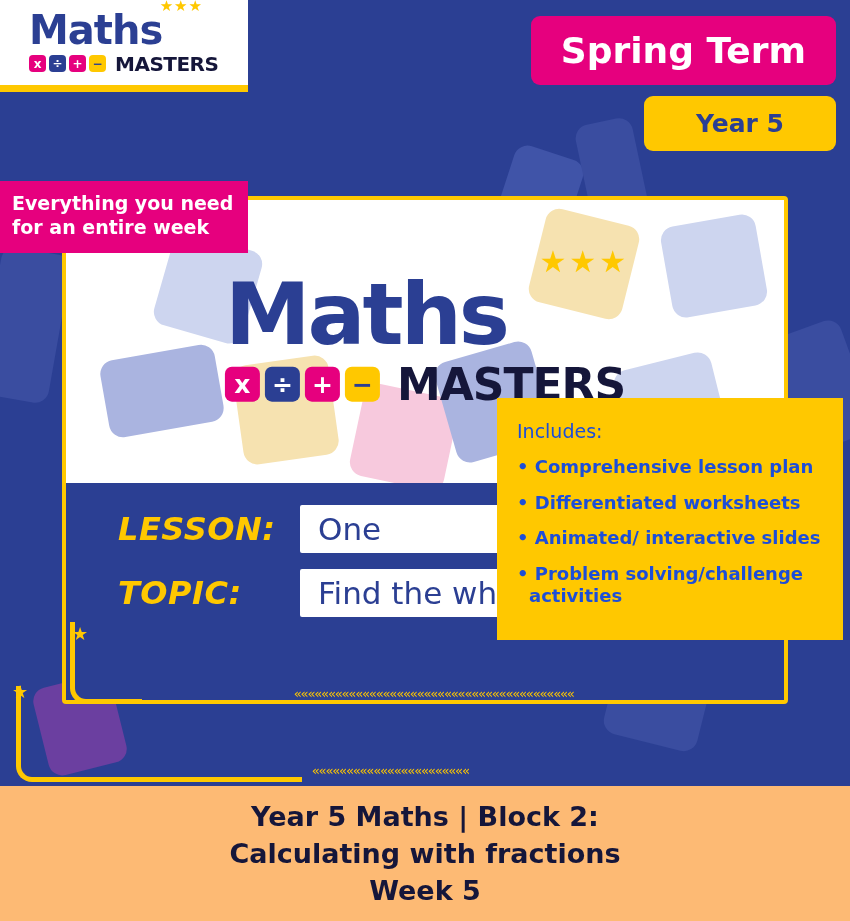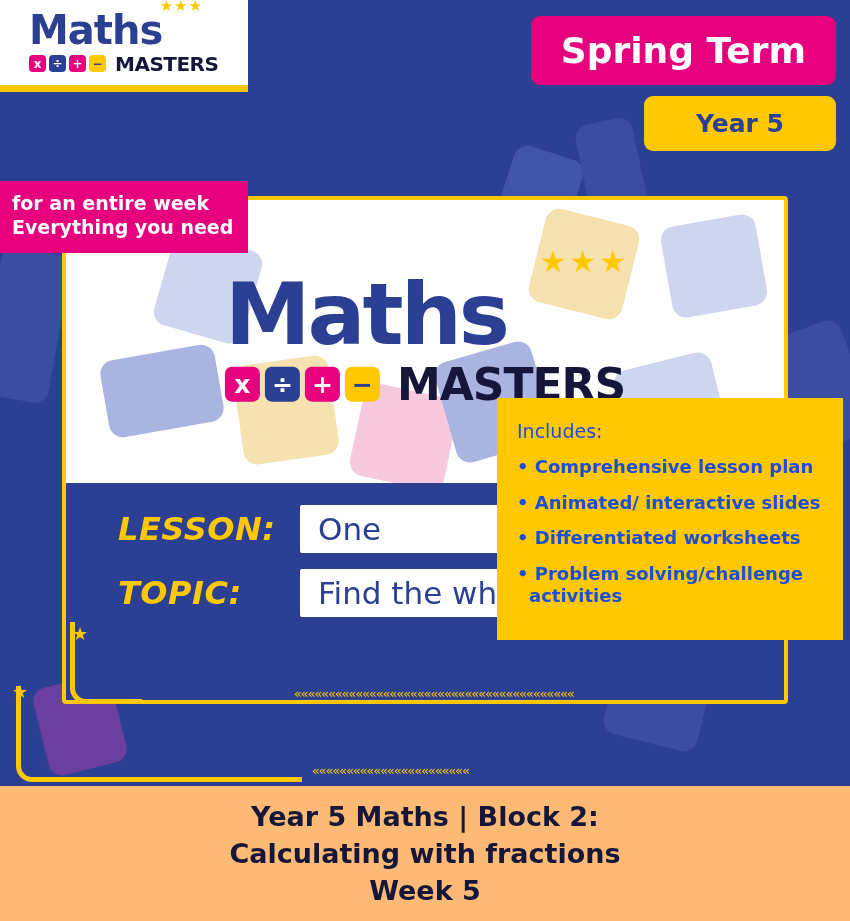--- a/index.html
+++ b/index.html
@@ -326,22 +326,22 @@
         <span class="op m">−</span>
         <span class="logo-masters">MASTERS</span>
       </div>
     </div>
   </div>
 
   <div class="term-badge">Spring Term</div>
   <div class="year-badge">Year 5</div>
 
   <div class="ribbon">
+    <div>Everything you need</div>
     <div>for an entire week</div>
-    <div>Everything you need</div>
   </div>
 
   <div class="slide">
     <div class="slide-top">
       <div class="slide-shapes">
         <div class="sh" style="left:38px;top:152px;width:116px;height:78px;background:#aab4e0;transform:rotate(-10deg);"></div>
         <div class="sh" style="left:96px;top:40px;width:92px;height:96px;background:#cdd5ef;transform:rotate(16deg);"></div>
         <div class="sh" style="left:172px;top:160px;width:96px;height:100px;background:#f6e2b0;transform:rotate(-8deg);"></div>
         <div class="sh" style="left:290px;top:190px;width:96px;height:94px;background:#f7c9dd;transform:rotate(12deg);"></div>
         <div class="sh" style="left:378px;top:150px;width:100px;height:104px;background:#aab4e0;transform:rotate(-16deg);"></div>
@@ -381,22 +381,22 @@
   <div class="bracket2"></div>
   <div class="star-sm" style="left:72px;top:623px;">★</div>
   <div class="star-sm" style="left:12px;top:681px;">★</div>
   <div class="zig" style="left:294px;top:686px;width:470px;">«««««««««««««««««««««««««««««««««««««««««</div>
   <div class="zig" style="left:312px;top:763px;width:278px;">«««««««««««««««««««««««</div>
 
   <div class="includes">
     <h3>Includes:</h3>
     <ul>
       <li>• Comprehensive lesson plan</li>
+      <li>• Differentiated worksheets</li>
       <li>• Animated/ interactive slides</li>
-      <li>• Differentiated worksheets</li>
       <li>• Problem solving/challenge activities</li>
     </ul>
   </div>
 
   <div class="footer">
     <div class="footer-text">
       <div>Year 5 Maths | Block 2:</div>
       <div>Calculating with fractions</div>
       <div>Week 5</div>
     </div>

